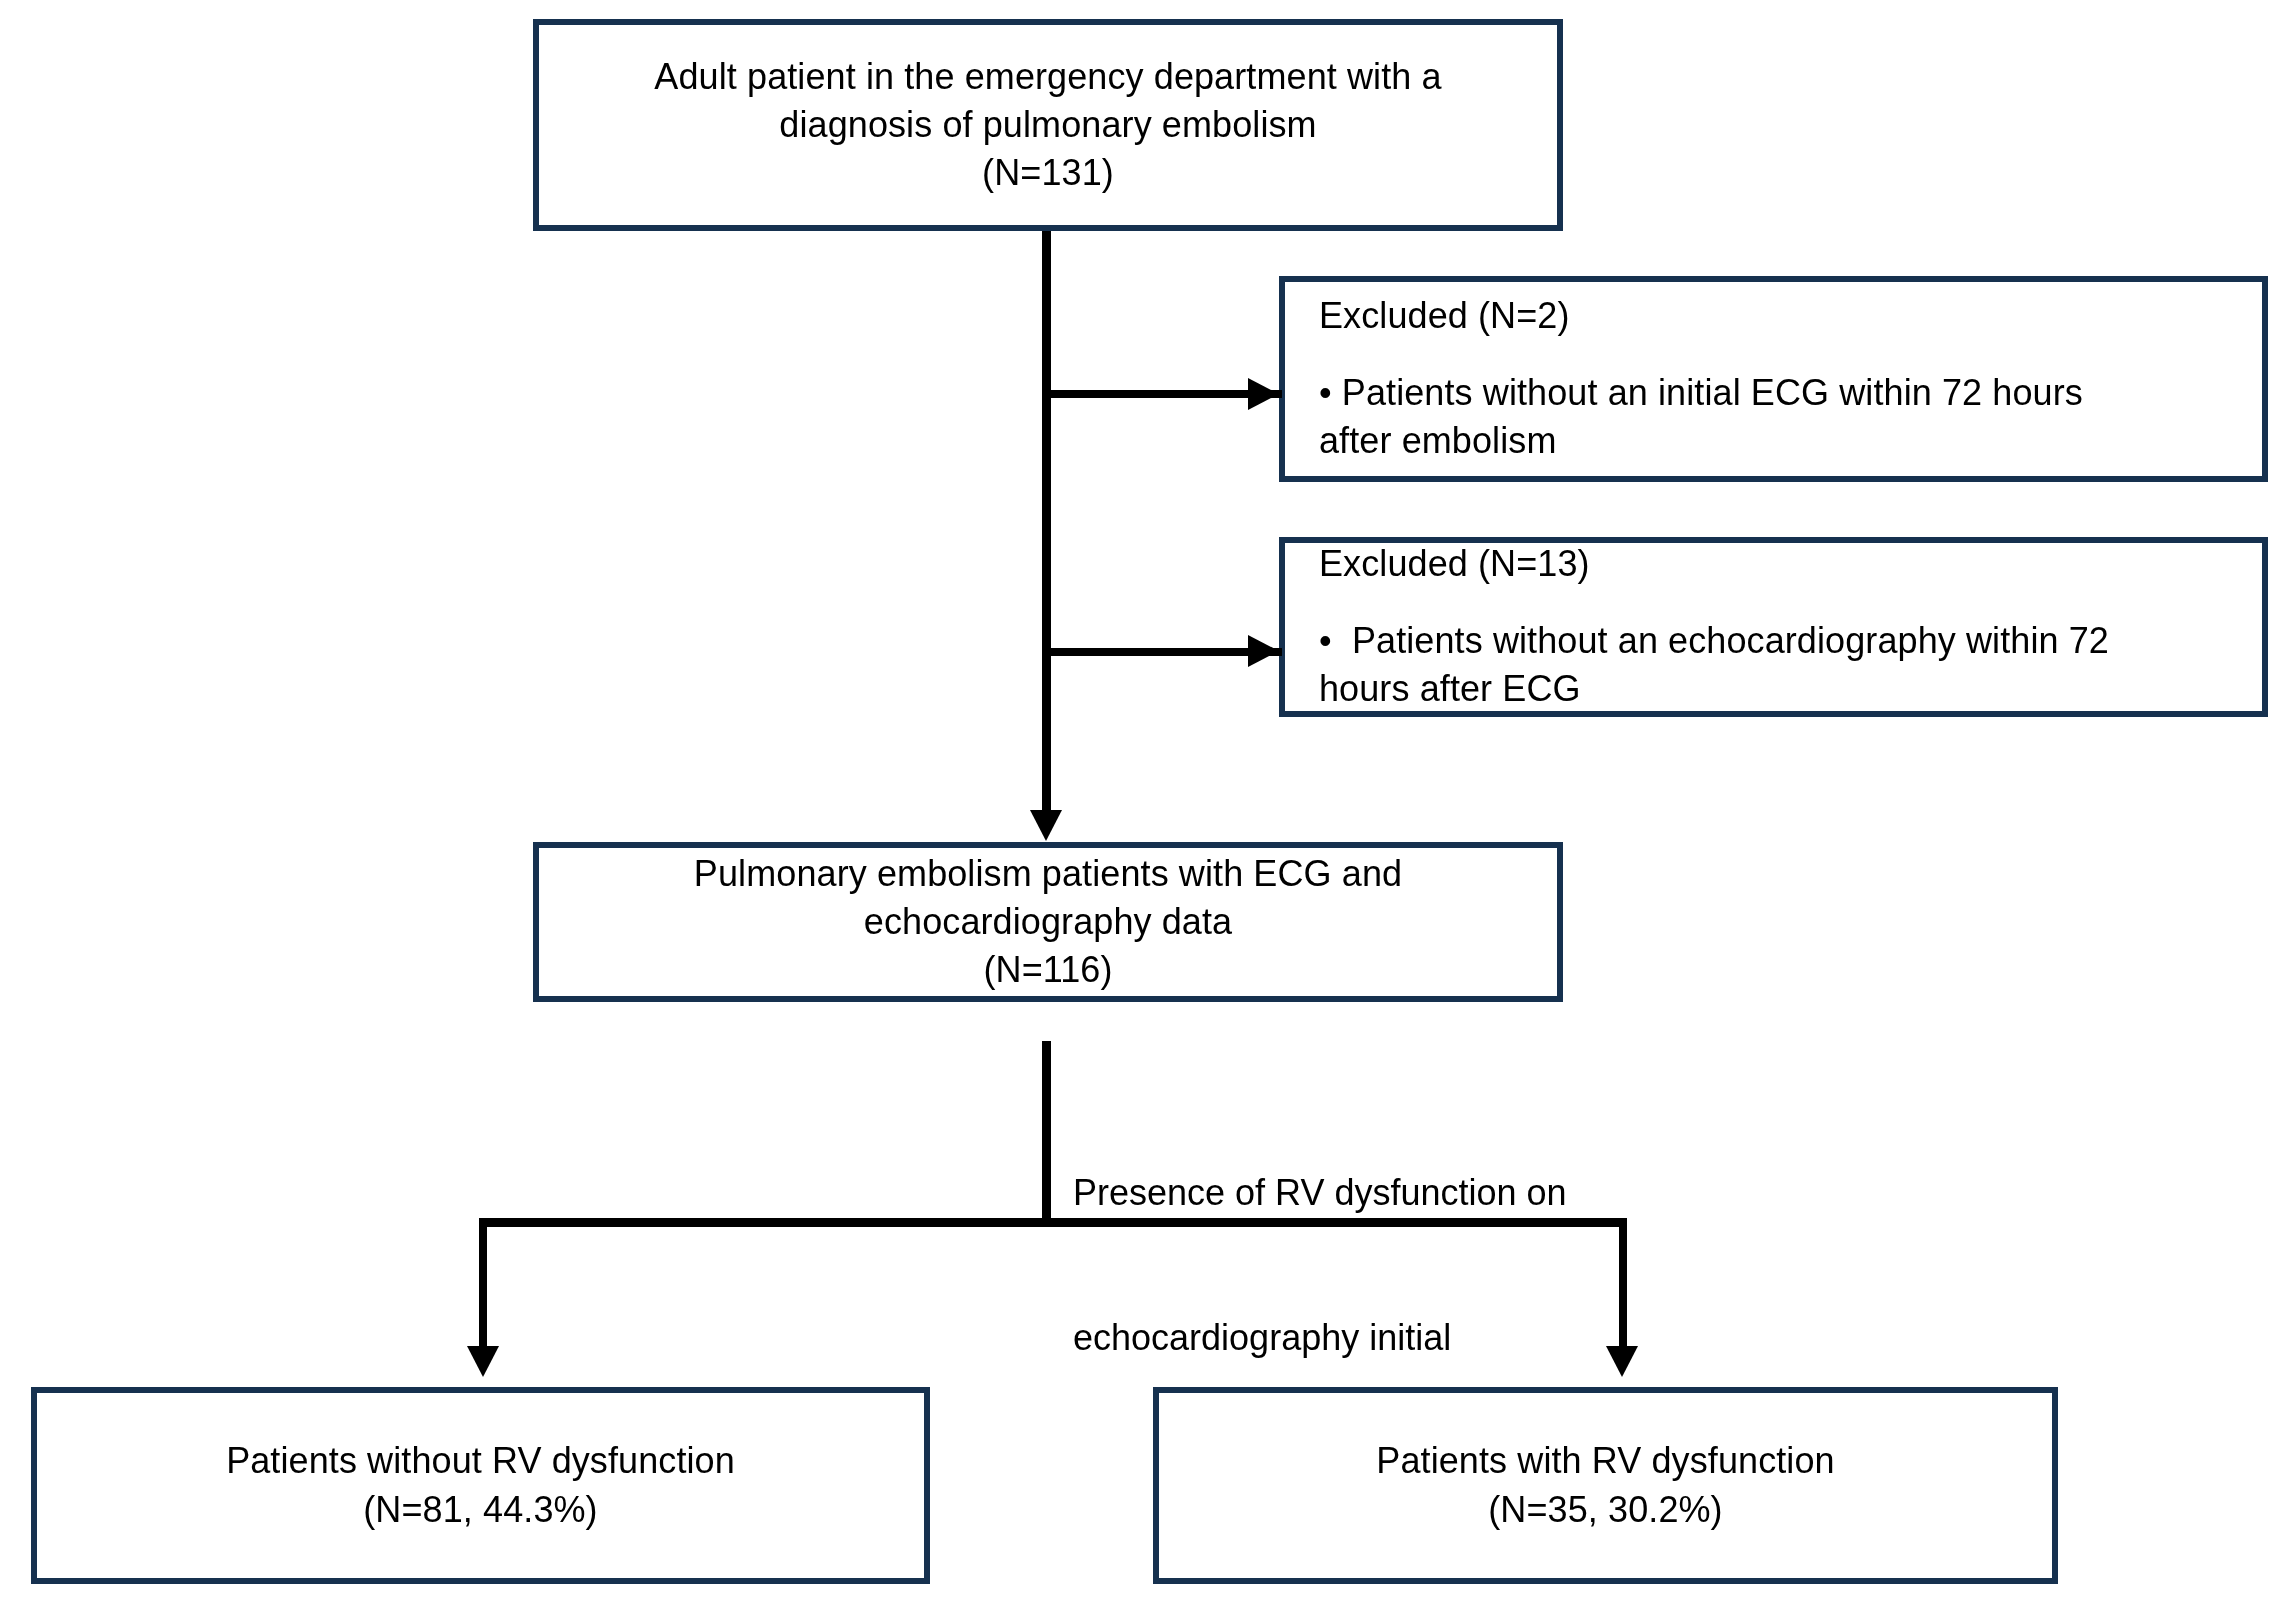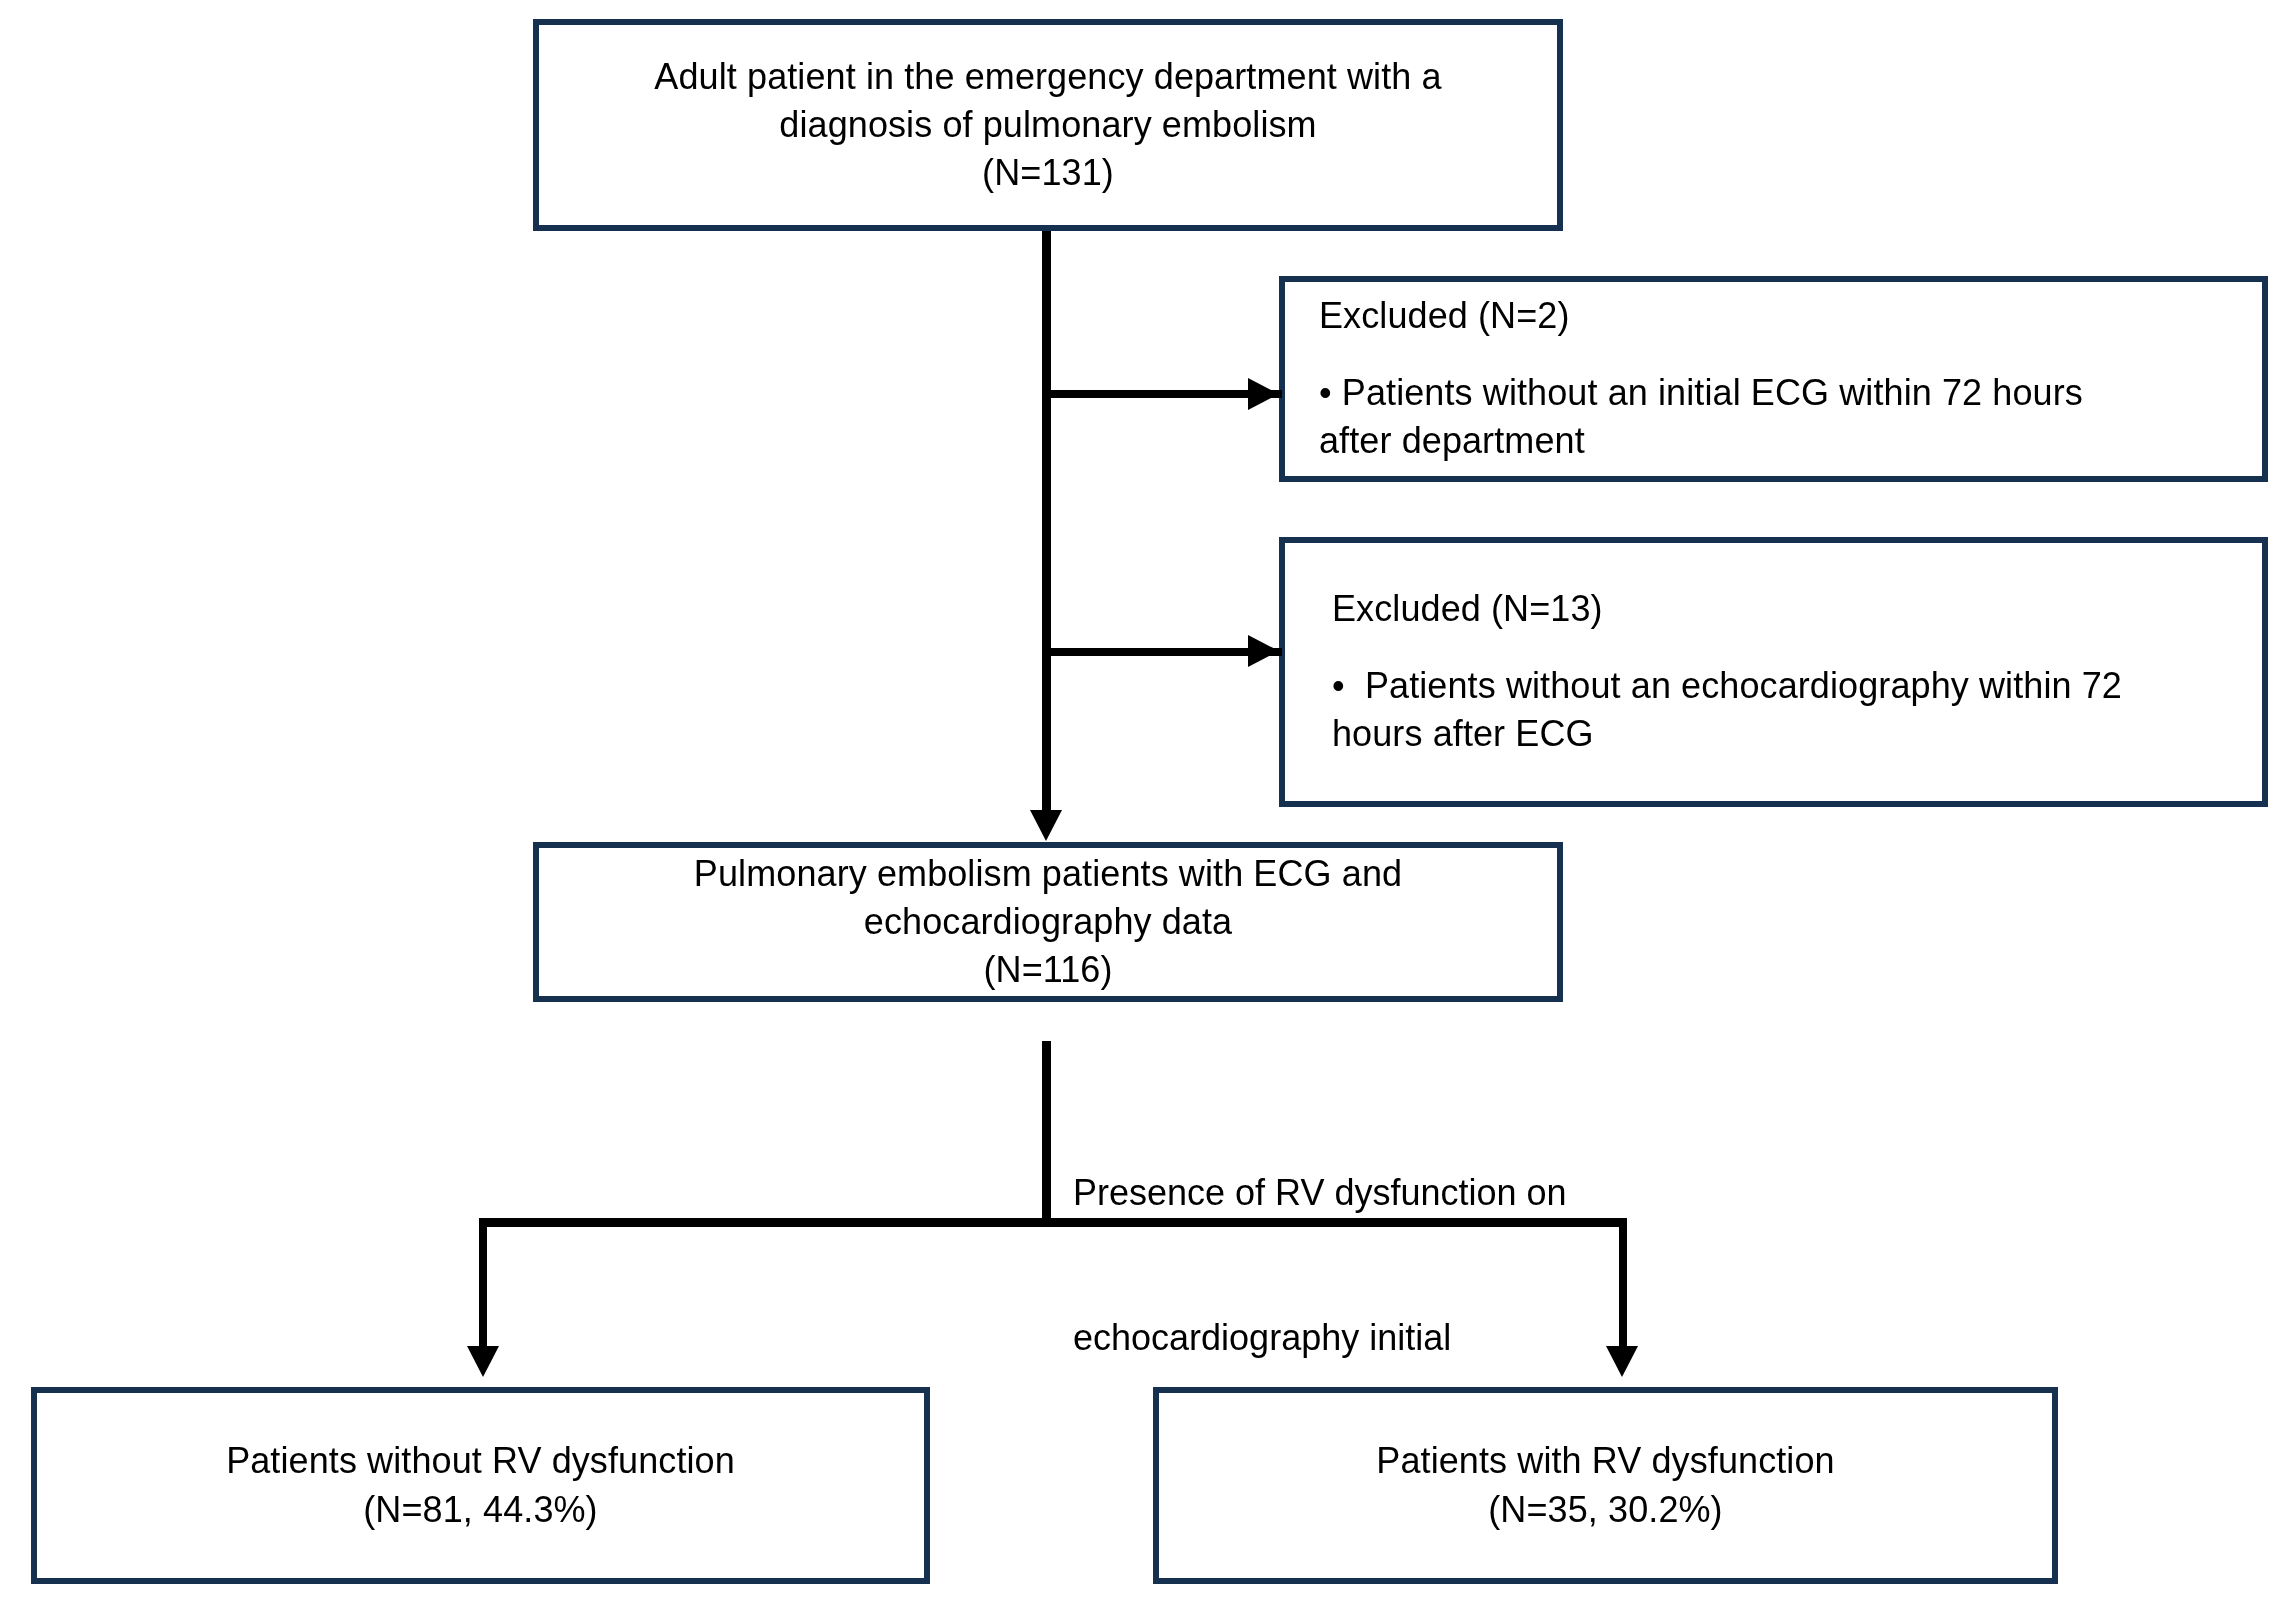--- a/index.html
+++ b/index.html
@@ -34,21 +34,21 @@
     line-height:1.34;
     white-space:pre-wrap;
     letter-spacing:0.1px;
   }
   .fbox.left .line{padding-left:34px;padding-right:27px;}
   .fbox.left .line.gap{margin-top:28.5px;}
 
   
   #box-enrolled      {left:533px;  top:19px;   width:1030px; height:212px;}
   #box-excluded-1    {left:1279px; top:276px;  width:989px; height:206px;}
-  #box-excluded-2    {left:1279px; top:537px;  width:989px; height:270px;padding-left:13px;}
+  #box-excluded-2    {left:1279px; top:537px;  width:989px; height:180px;}
   #box-eligible      {left:533px;  top:842px;  width:1030px; height:160px;}
   #box-no-rv         {left:31px;   top:1387px; width:899px;  height:197px;}
   #box-with-rv       {left:1153px; top:1387px; width:905px;  height:197px;}
 
   
   .ln{position:absolute;background:#000000;}
 
   
   #spine-main      {left:1042px; top:231px;  width:8.6px;  height:594px;}
   
@@ -98,21 +98,21 @@
 
   <div class="fbox center" id="box-enrolled">
     <div class="line">Adult patient in the emergency department with a</div>
     <div class="line">diagnosis of pulmonary embolism</div>
     <div class="line">(N=131)</div>
   </div>
 
   <div class="fbox left" id="box-excluded-1">
     <div class="line">Excluded (N=2)</div>
     <div class="line gap">• Patients without an initial ECG within 72 hours</div>
-    <div class="line">after department</div>
+    <div class="line">after embolism</div>
   </div>
 
   <div class="fbox left" id="box-excluded-2">
     <div class="line">Excluded (N=13)</div>
     <div class="line gap">•  Patients without an echocardiography within 72</div>
     <div class="line">hours after ECG</div>
   </div>
 
   <div class="fbox center" id="box-eligible">
     <div class="line">Pulmonary embolism patients with ECG and</div>

